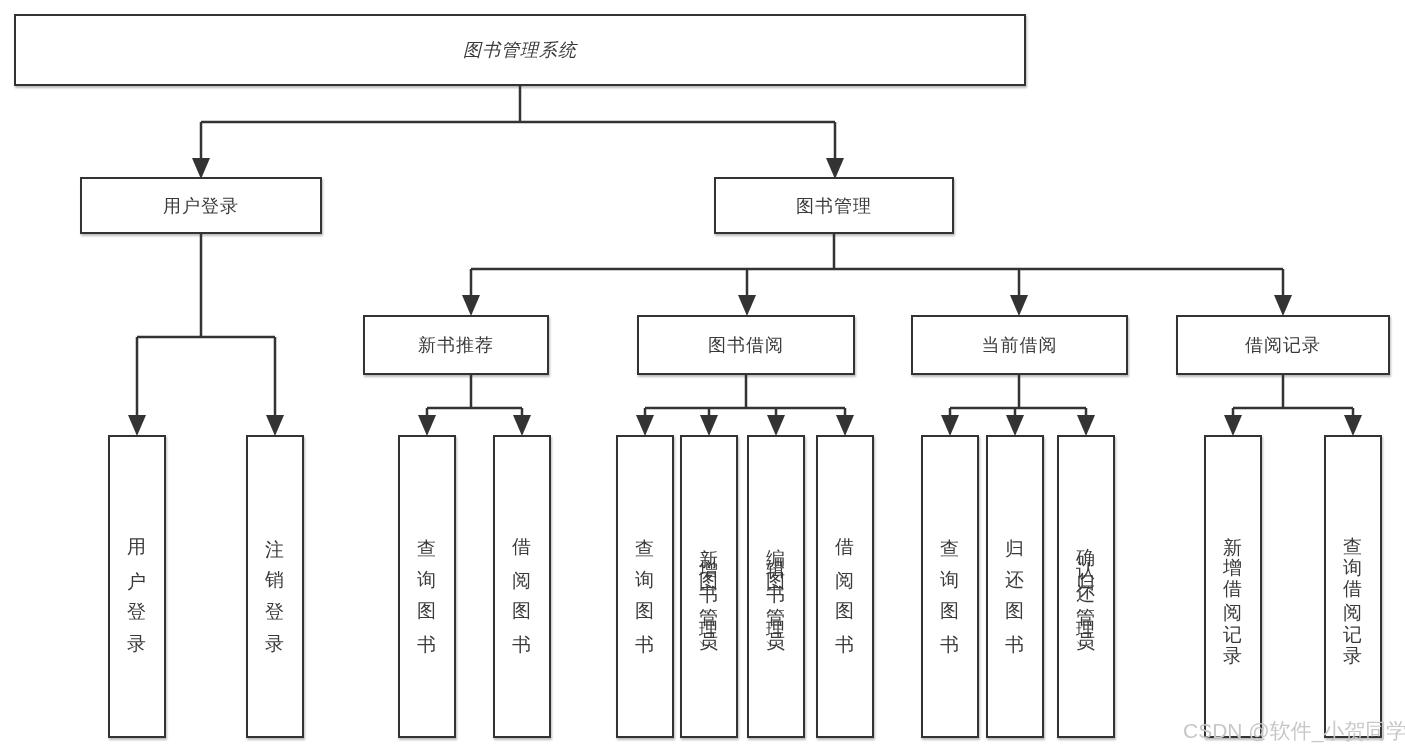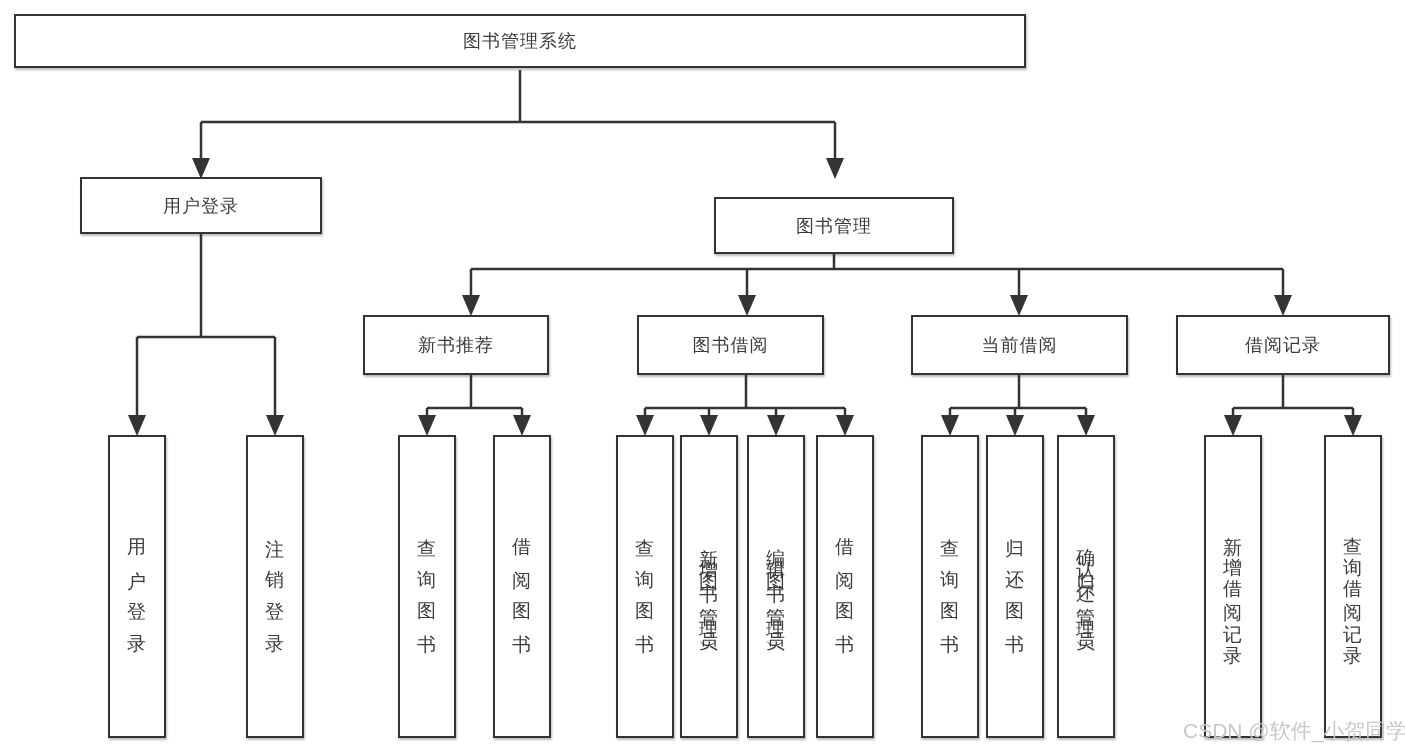--- a/index.html
+++ b/index.html
@@ -95,35 +95,35 @@
       <polygon points="767,415 785,415 776,436"></polygon>
       <polygon points="836,415 854,415 845,436"></polygon>
       <polygon points="941,415 959,415 950,436"></polygon>
       <polygon points="1006,415 1024,415 1015,436"></polygon>
       <polygon points="1077,415 1095,415 1086,436"></polygon>
       <polygon points="1224,415 1242,415 1233,436"></polygon>
       <polygon points="1344,415 1362,415 1353,436"></polygon>
     </g>
   </svg>
 
-  <div class="box h-box" style="left:14px;top:14px;width:1012px;height:54px;">
+  <div class="box h-box" style="left:14px;top:14px;width:1012px;height:72px;font-style:italic;">
     <span>图书管理系统</span>
   </div>
 
   <div class="box h-box" style="left:80px;top:177px;width:242px;height:57px;">
     <span>用户登录</span>
   </div>
-  <div class="box h-box" style="left:714px;top:177px;width:240px;height:57px;margin-top:20px;">
+  <div class="box h-box" style="left:714px;top:177px;width:240px;height:57px;">
     <span>图书管理</span>
   </div>
 
   <div class="box h-box" style="left:363px;top:315px;width:186px;height:60px;">
     <span>新书推荐</span>
   </div>
-  <div class="box h-box" style="left:637px;top:315px;width:187px;height:60px;text-align:right;">
+  <div class="box h-box" style="left:637px;top:315px;width:218px;height:60px;text-align:right;">
     <span>图书借阅</span>
   </div>
   <div class="box h-box" style="left:911px;top:315px;width:217px;height:60px;">
     <span>当前借阅</span>
   </div>
   <div class="box h-box" style="left:1176px;top:315px;width:214px;height:60px;">
     <span>借阅记录</span>
   </div>
 
   <div class="box v-box" style="left:108px;top:435px;width:58px;height:303px;">

